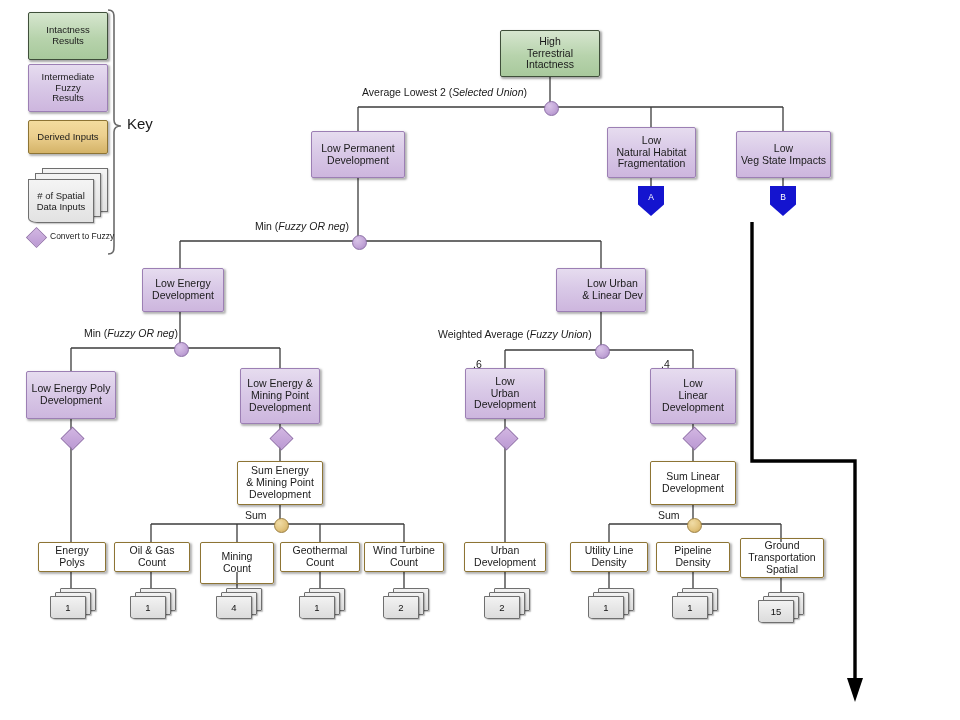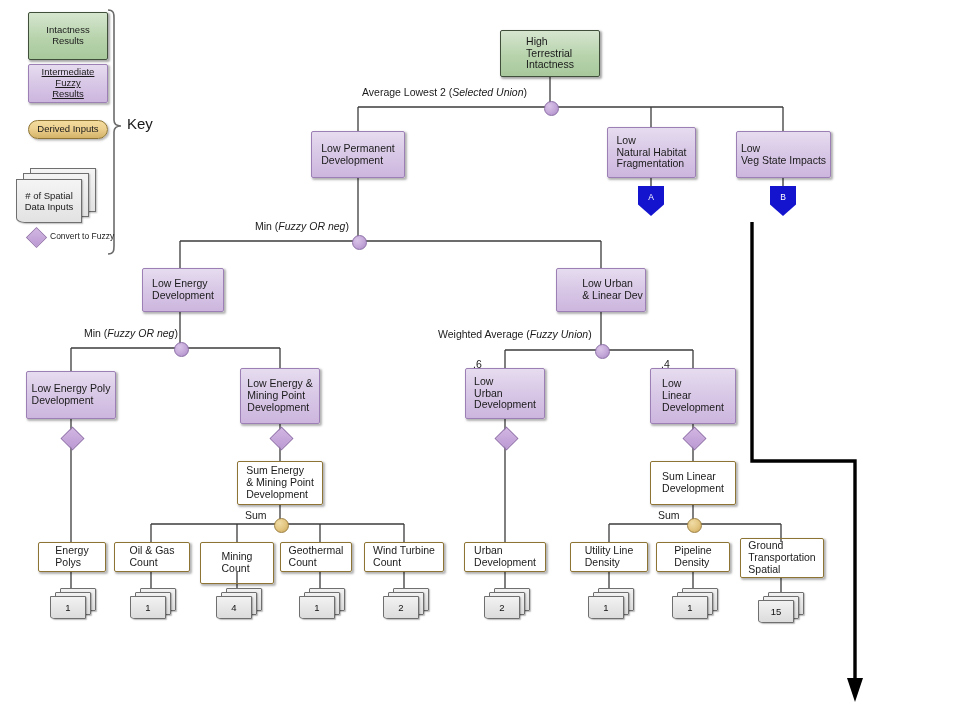--- a/index.html
+++ b/index.html
@@ -2,21 +2,21 @@
 <html><head>
 <meta charset="utf-8">
 <style>
   html,body{margin:0;padding:0;background:#fff;}
   body{width:960px;height:720px;position:relative;overflow:hidden;
        font-family:"Liberation Sans","DejaVu Sans",sans-serif;color:#1a1a1a;}
   #canvas{position:absolute;left:0;top:0;width:960px;height:720px;}
   svg.wires{position:absolute;left:0;top:0;width:960px;height:720px;pointer-events:none;}
 
   .node{position:absolute;box-sizing:border-box;display:flex;align-items:center;
-        justify-content:center;text-align:left;line-height:1.12;
+        justify-content:center;text-align:center;line-height:1.12;
         border-radius:2px;z-index:3;}
   .node span{display:block;padding:0 2px;}
 
   
   .n-green{background:linear-gradient(180deg,#d6e6cf 0%,#b7d3ac 55%,#a8c99c 100%);
            border:1.6px solid #3f4f3a;font-size:10.5px;
            box-shadow:1.5px 1.5px 2.2px rgba(0,0,0,.35);}
   
   .n-purple{background:linear-gradient(180deg,#e6dcef 0%,#d9c9e7 45%,#cdb6de 100%);
             border:1.3px solid #9c7fb4;font-size:10.5px;
@@ -158,31 +158,31 @@
       <path d="M108,10 C114,10 114,14 114,18 L114,120 C114,124 116,126 121,126
                C116,126 114,128 114,132 L114,246 C114,250 114,254 108,254"></path>
     </g>
   </svg>
 
   <div class="keybox key-green" style="left:28px;top:12px;width:80px;height:48px;">
     <span style="white-space:pre-line">Intactness
 Results</span>
   </div>
 
-  <div class="keybox key-purple" style="left:28px;top:64px;width:80px;height:39px;text-decoration:underline;">
+  <div class="keybox key-purple" style="left:28px;top:64px;width:80px;height:48px;">
     <span style="white-space:pre-line">Intermediate
 Fuzzy
 Results</span>
   </div>
 
-  <div class="keybox key-gold" style="left:28px;top:120px;width:80px;height:19px;border-radius:14px;">
+  <div class="keybox key-gold" style="left:28px;top:120px;width:80px;height:34px;">
     <span style="white-space:pre-line">Derived Inputs</span>
   </div>
 
-  <div class="key-stack" style="left:16px;top:168px;padding-left:16px;">
+  <div class="key-stack" style="left:28px;top:168px;padding-left:16px;">
     <div class="ks k1"></div>
     <div class="ks k2"></div>
     <div class="ks k3">
       <span style="white-space:pre-line"># of Spatial
 Data Inputs</span>
     </div>
   </div>
 
   <div class="key-dmd" style="left:29px;top:230px;"></div>
   <div class="key-dmd-lbl" style="left:50px;top:231px;">Convert to Fuzzy</div>
@@ -301,21 +301,21 @@
 Polys</span>
   </div>
   <div class="node n-gold" style="left:114px;top:542px;width:76px;height:30px;">
     <span style="white-space:pre-line">Oil &amp; Gas
 Count</span>
   </div>
   <div class="node n-gold" style="left:200px;top:542px;width:74px;height:42px;">
     <span style="white-space:pre-line">Mining
 Count</span>
   </div>
-  <div class="node n-gold" style="left:280px;top:542px;width:72px;height:30px;">
+  <div class="node n-gold" style="left:280px;top:542px;width:80px;height:30px;">
     <span style="white-space:pre-line">Geothermal
 Count</span>
   </div>
   <div class="node n-gold" style="left:364px;top:542px;width:80px;height:30px;">
     <span style="white-space:pre-line">Wind Turbine
 Count</span>
   </div>
   <div class="node n-gold" style="left:464px;top:542px;width:82px;height:30px;">
     <span style="white-space:pre-line">Urban
 Development</span>

